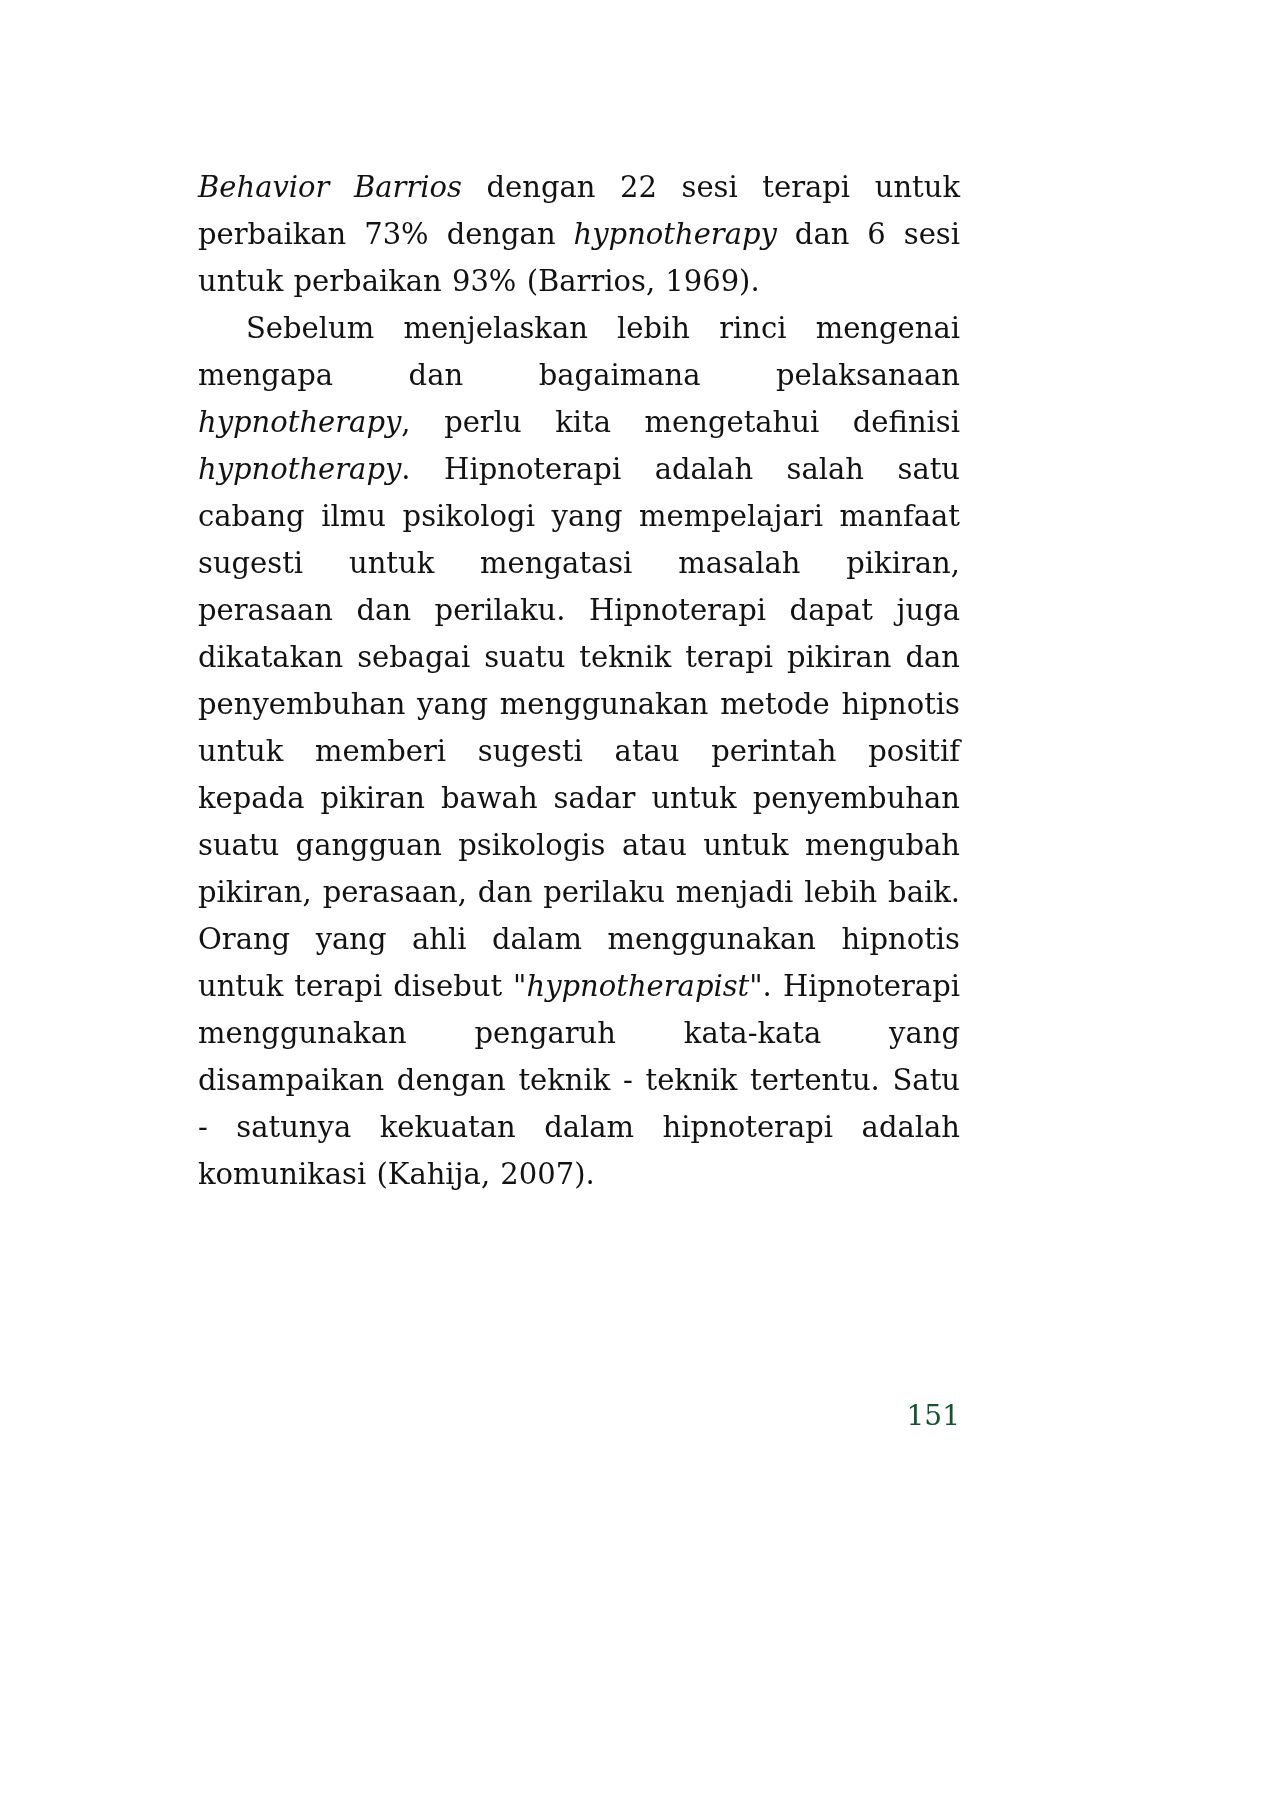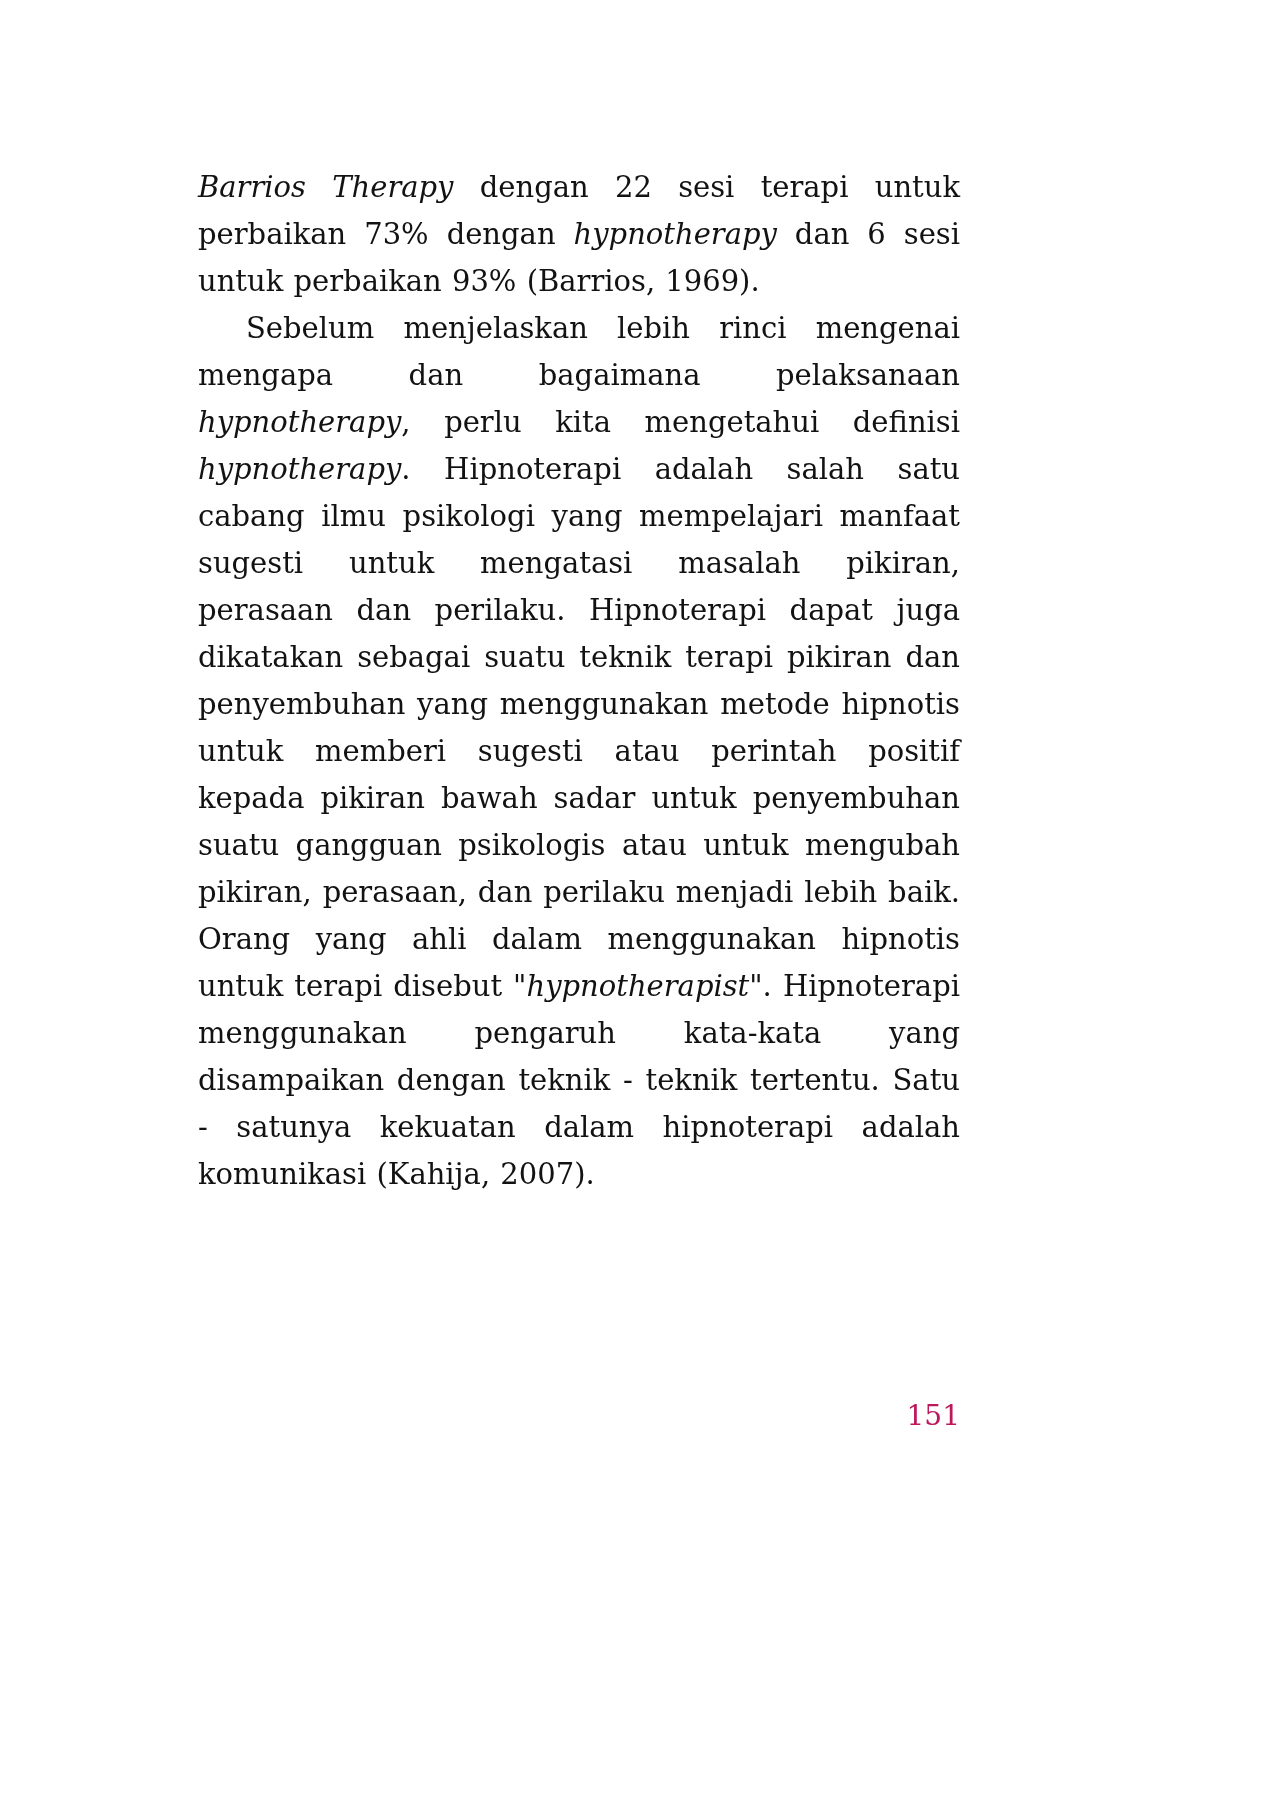--- a/index.html
+++ b/index.html
@@ -38,25 +38,25 @@
     font-style: italic;
   }
   .page-number {
     position: absolute;
     left: 198px;
     top: 1398px;
     width: 762px;
     text-align: right;
     font-size: 28px;
     line-height: 36px;
-    color: #be185d;
+    color: #14532d;
   }
 </style>
 </head>
 <body>
 
 <div class="page">
   <div class="text-block">
-      <p class="para"><span class="italic">Barrios Therapy</span><span> dengan 22 sesi terapi untuk perbaikan 73% dengan </span><span class="italic">hypnotherapy</span><span> dan 6 sesi untuk perbaikan 93% (Barrios, 1969).</span></p>
+      <p class="para"><span class="italic">Behavior Barrios</span><span> dengan 22 sesi terapi untuk perbaikan 73% dengan </span><span class="italic">hypnotherapy</span><span> dan 6 sesi untuk perbaikan 93% (Barrios, 1969).</span></p>
       <p class="para indent"><span>Sebelum menjelaskan lebih rinci mengenai mengapa dan bagaimana pelaksanaan </span><span class="italic">hypnotherapy</span><span>, perlu kita mengetahui definisi </span><span class="italic">hypnotherapy</span><span>. Hipnoterapi adalah salah satu cabang ilmu psikologi yang mempelajari manfaat sugesti untuk mengatasi masalah pikiran, perasaan dan perilaku. Hipnoterapi dapat juga dikatakan sebagai suatu teknik terapi pikiran dan penyembuhan yang menggunakan metode hipnotis untuk memberi sugesti atau perintah positif kepada pikiran bawah sadar untuk penyembuhan suatu gangguan psikologis atau untuk mengubah pikiran, perasaan, dan perilaku menjadi lebih baik. Orang yang ahli dalam menggunakan hipnotis untuk terapi disebut "</span><span class="italic">hypnotherapist</span><span>". Hipnoterapi menggunakan pengaruh kata-kata yang disampaikan dengan teknik - teknik tertentu. Satu - satunya kekuatan dalam hipnoterapi adalah komunikasi (Kahija, 2007).</span></p>
     </div>
   <div class="page-number">151</div>
 </div>
 
 </body></html>

